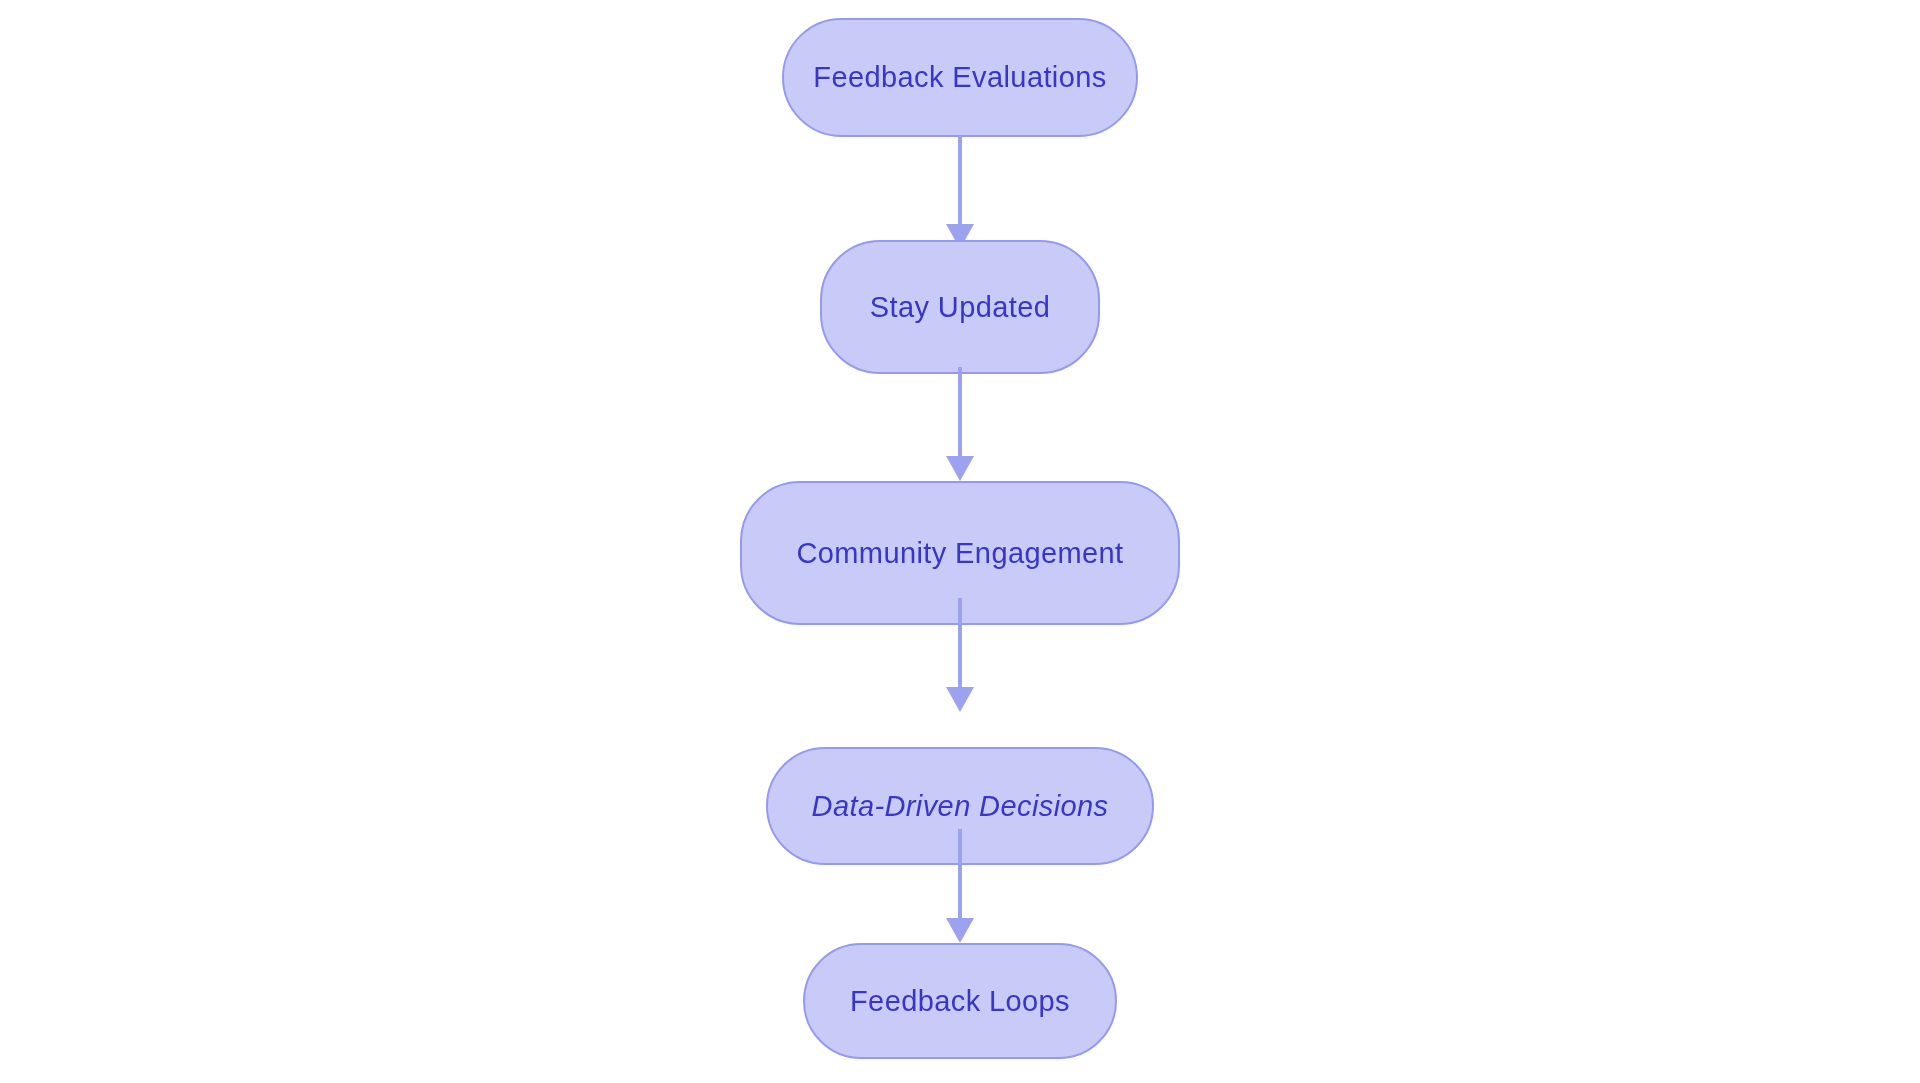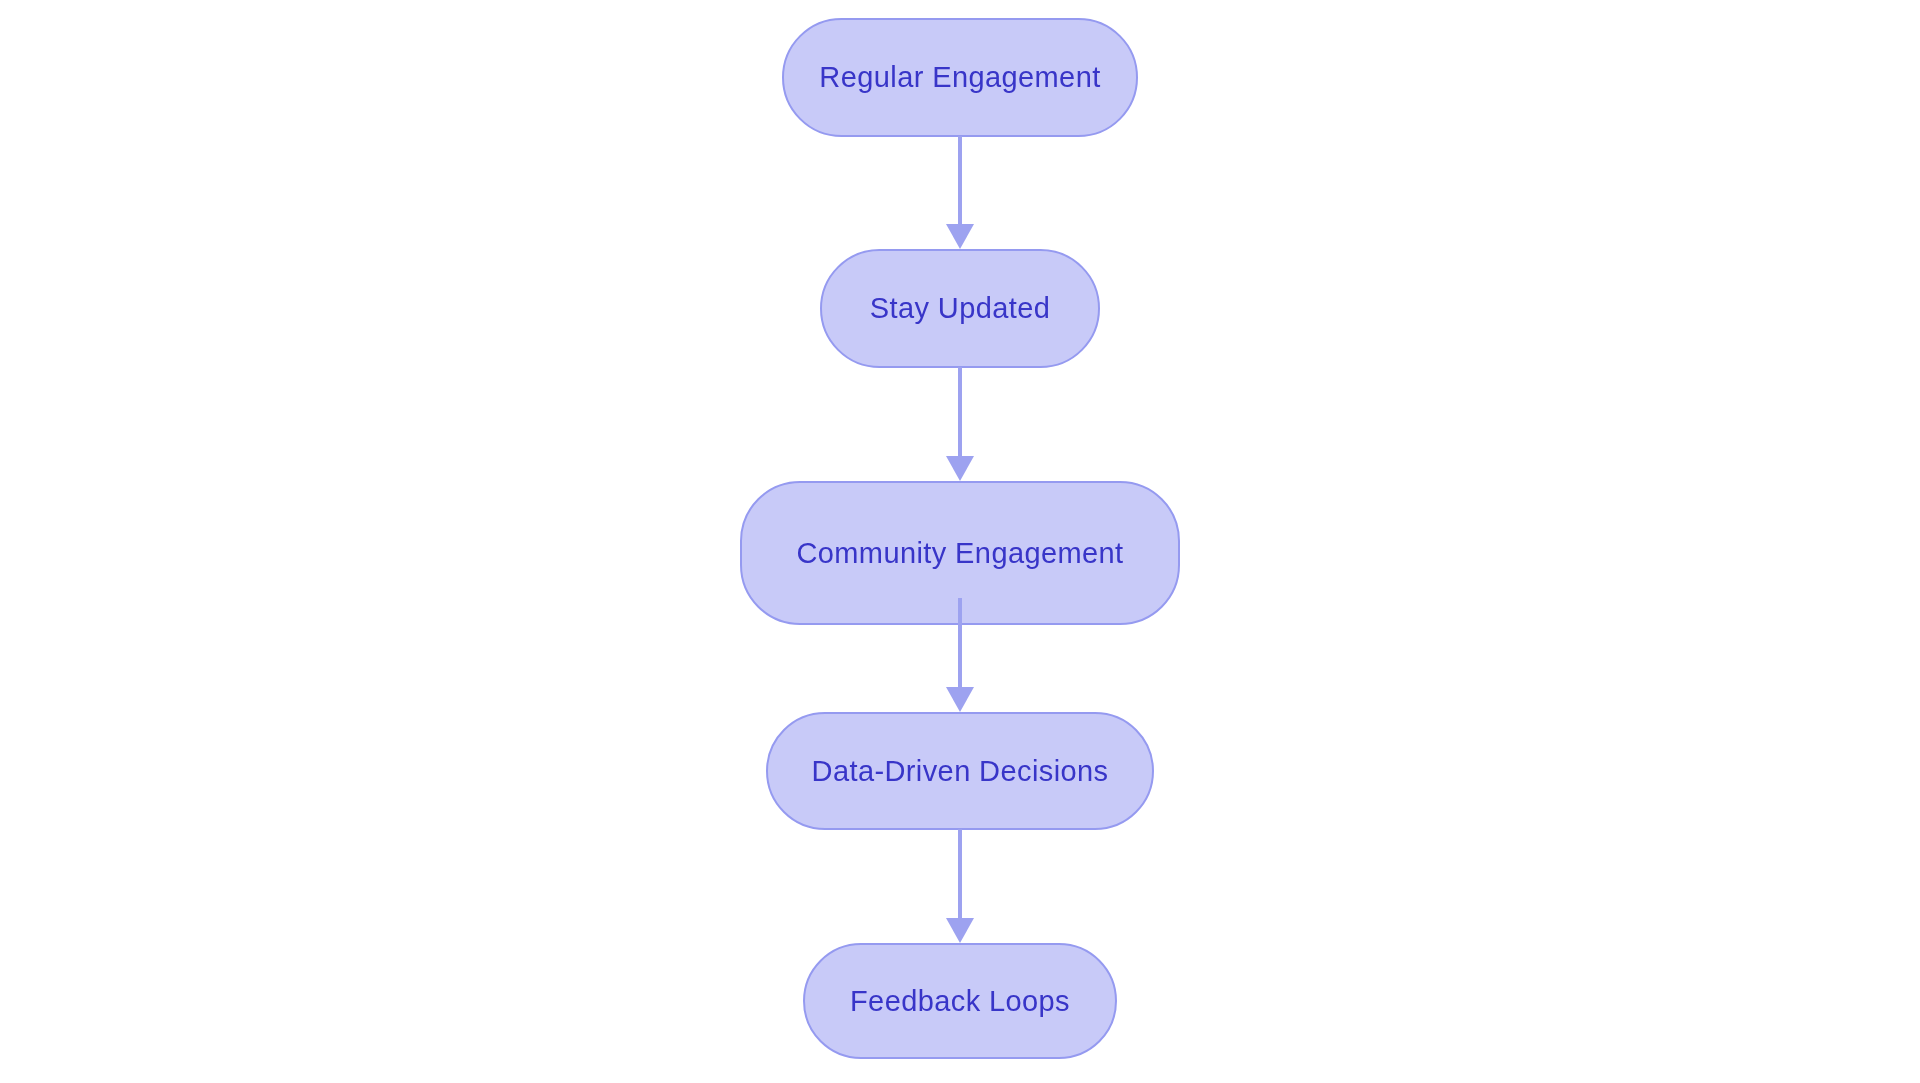--- a/index.html
+++ b/index.html
@@ -25,23 +25,23 @@
     align-items: center;
     justify-content: center;
   }
   .node .label {
     color: var(--node-text, #3835c8);
     font-size: 29px;
     letter-spacing: 0.4px;
     white-space: nowrap;
   }
   .n1 { left: 782px; top: 18px;  width: 356px; height: 119px; }
-  .n2 { left: 820px; top: 249px; width: 280px; height: 119px; }
+  .n2 { left: 820px; top: 240px; width: 280px; height: 134px; }
   .n3 { left: 740px; top: 481px; width: 440px; height: 144px; }
-  .n4 { left: 766px; top: 712px; width: 388px; height: 118px; }
+  .n4 { left: 766px; top: 747px; width: 388px; height: 118px; font-style: italic; }
   .n5 { left: 803px; top: 943px; width: 314px; height: 116px; text-align: right; }
 
   .connector {
     position: absolute;
     left: 945px;
     width: 30px;
   }
   .connector::before {
     content: "";
     position: absolute;
@@ -66,21 +66,21 @@
   .c2 { top: 367px; height: 114px; }
   .c3 { top: 598px; height: 114px; }
   .c4 { top: 829px; height: 114px; }
 </style>
 </head>
 <body>
 
 <div class="canvas">
 
   <div class="node n1">
-    <span class="label">Regular Engagement</span>
+    <span class="label">Feedback Evaluations</span>
   </div>
 
   <div class="connector c1"></div>
 
   <div class="node n2">
     <span class="label">Stay Updated</span>
   </div>
 
   <div class="connector c2"></div>
 

